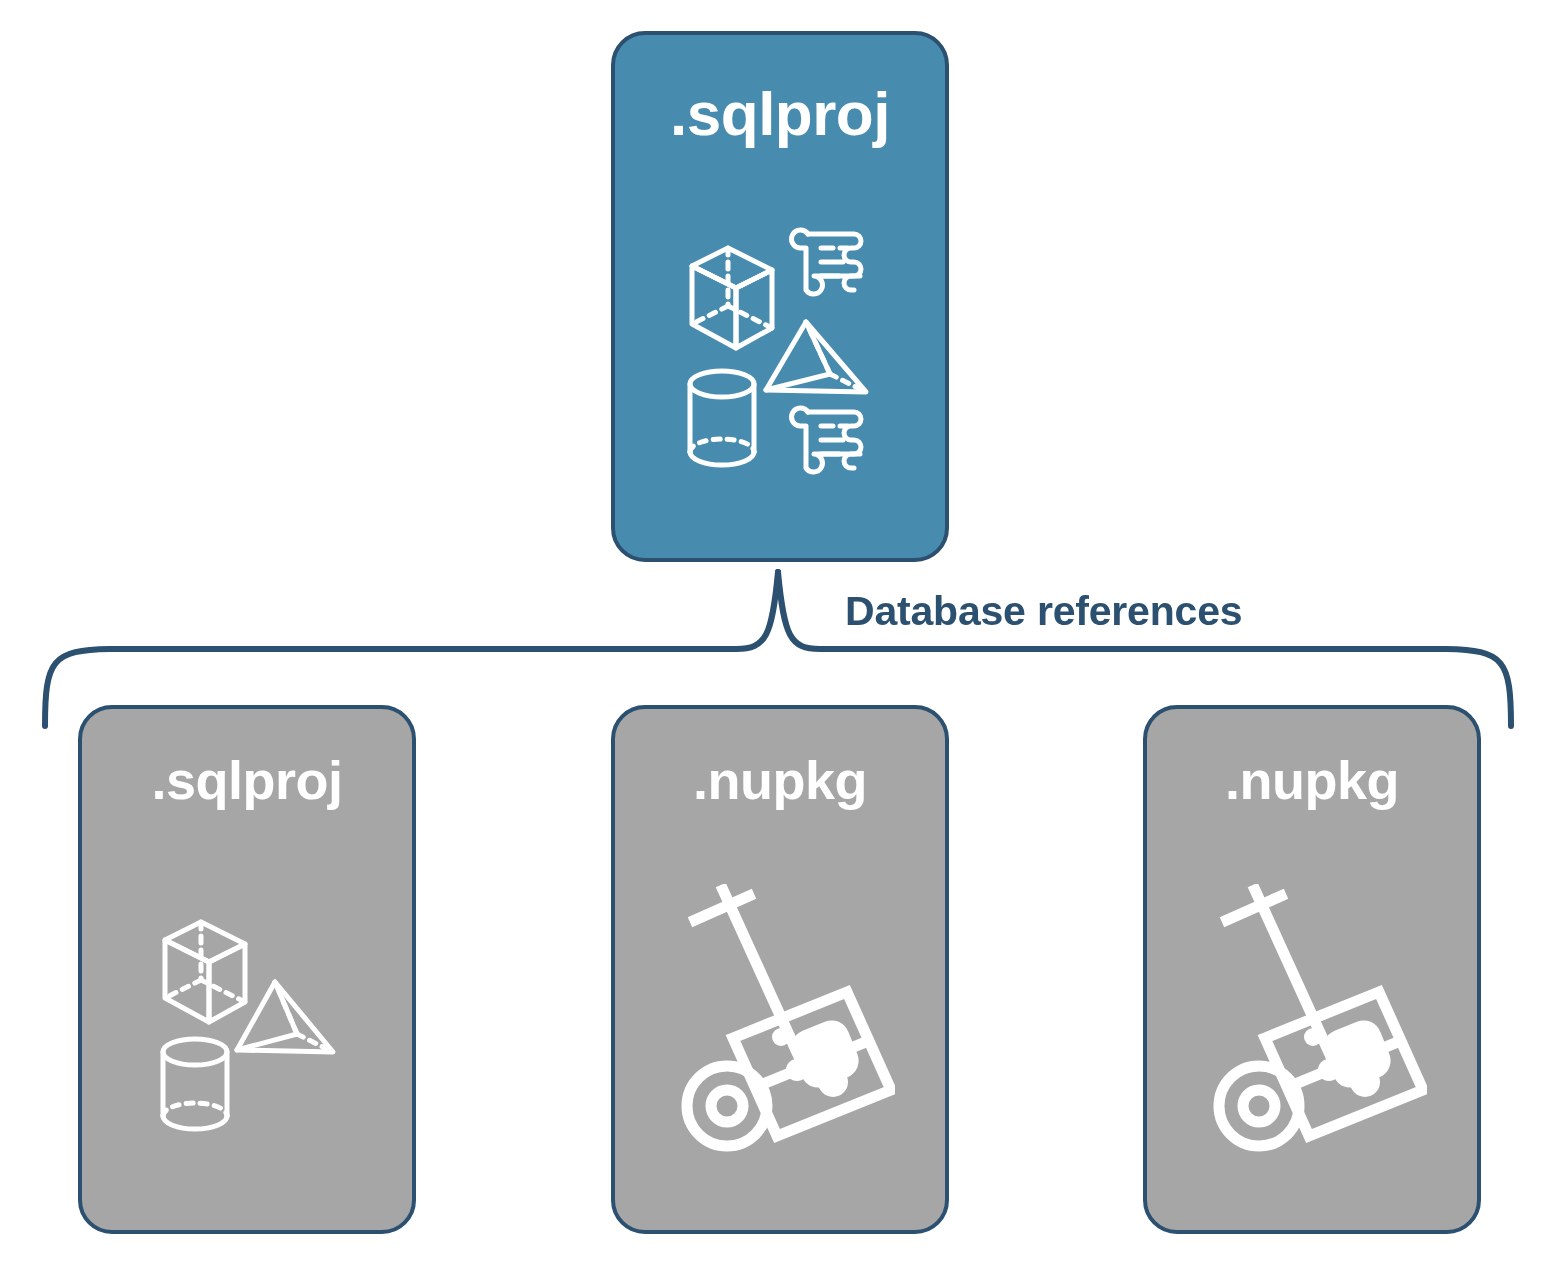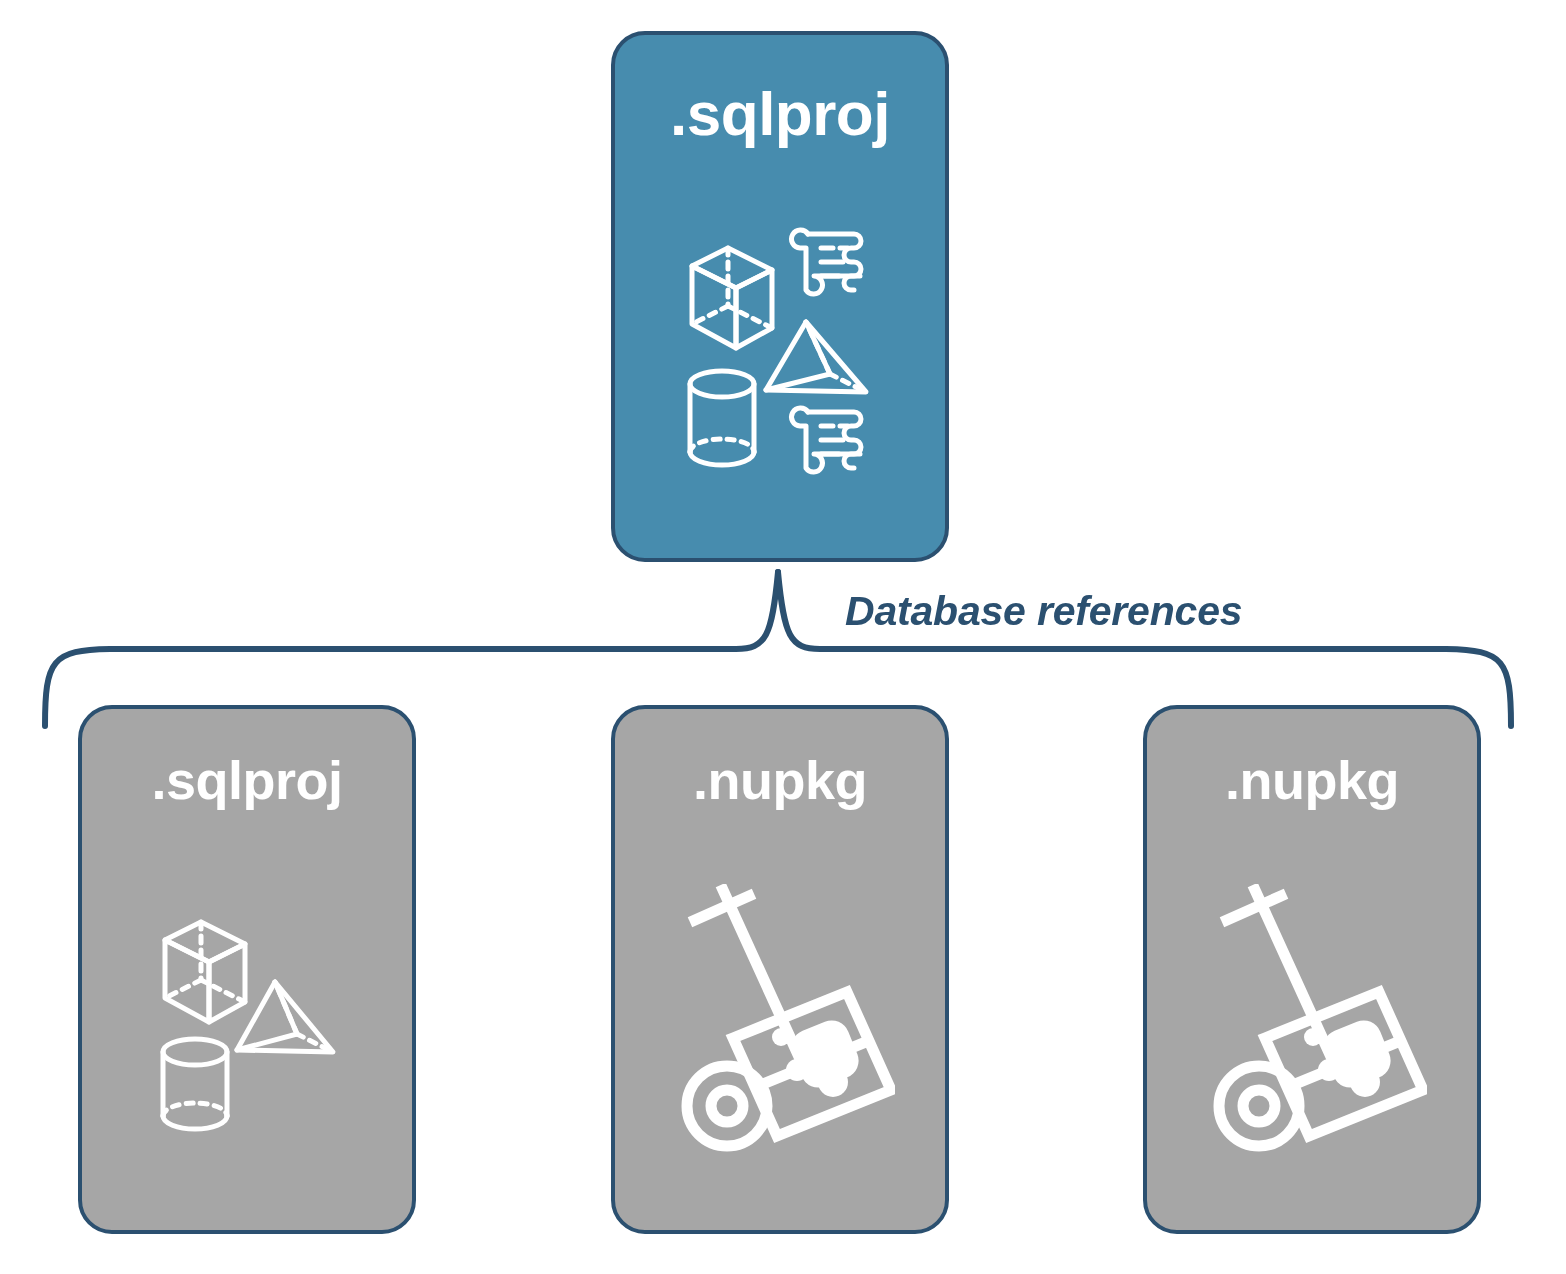--- a/index.html
+++ b/index.html
@@ -90,21 +90,20 @@
   #edge-label {
     position: absolute;
     left: 845px;
     top: 588px;
     font-size: 41px;
     font-weight: bold;
     color: #2b5070;
     letter-spacing: -0.2px;
     white-space: nowrap;
     user-select: none;
-    font-style: italic;
   }
 </style>
 </head>
 <body>
 
 <div id="stage">
 
   <div class="node" id="node-root">
     <div class="node-title">.sqlproj</div>
     <div class="icon-wrap">

